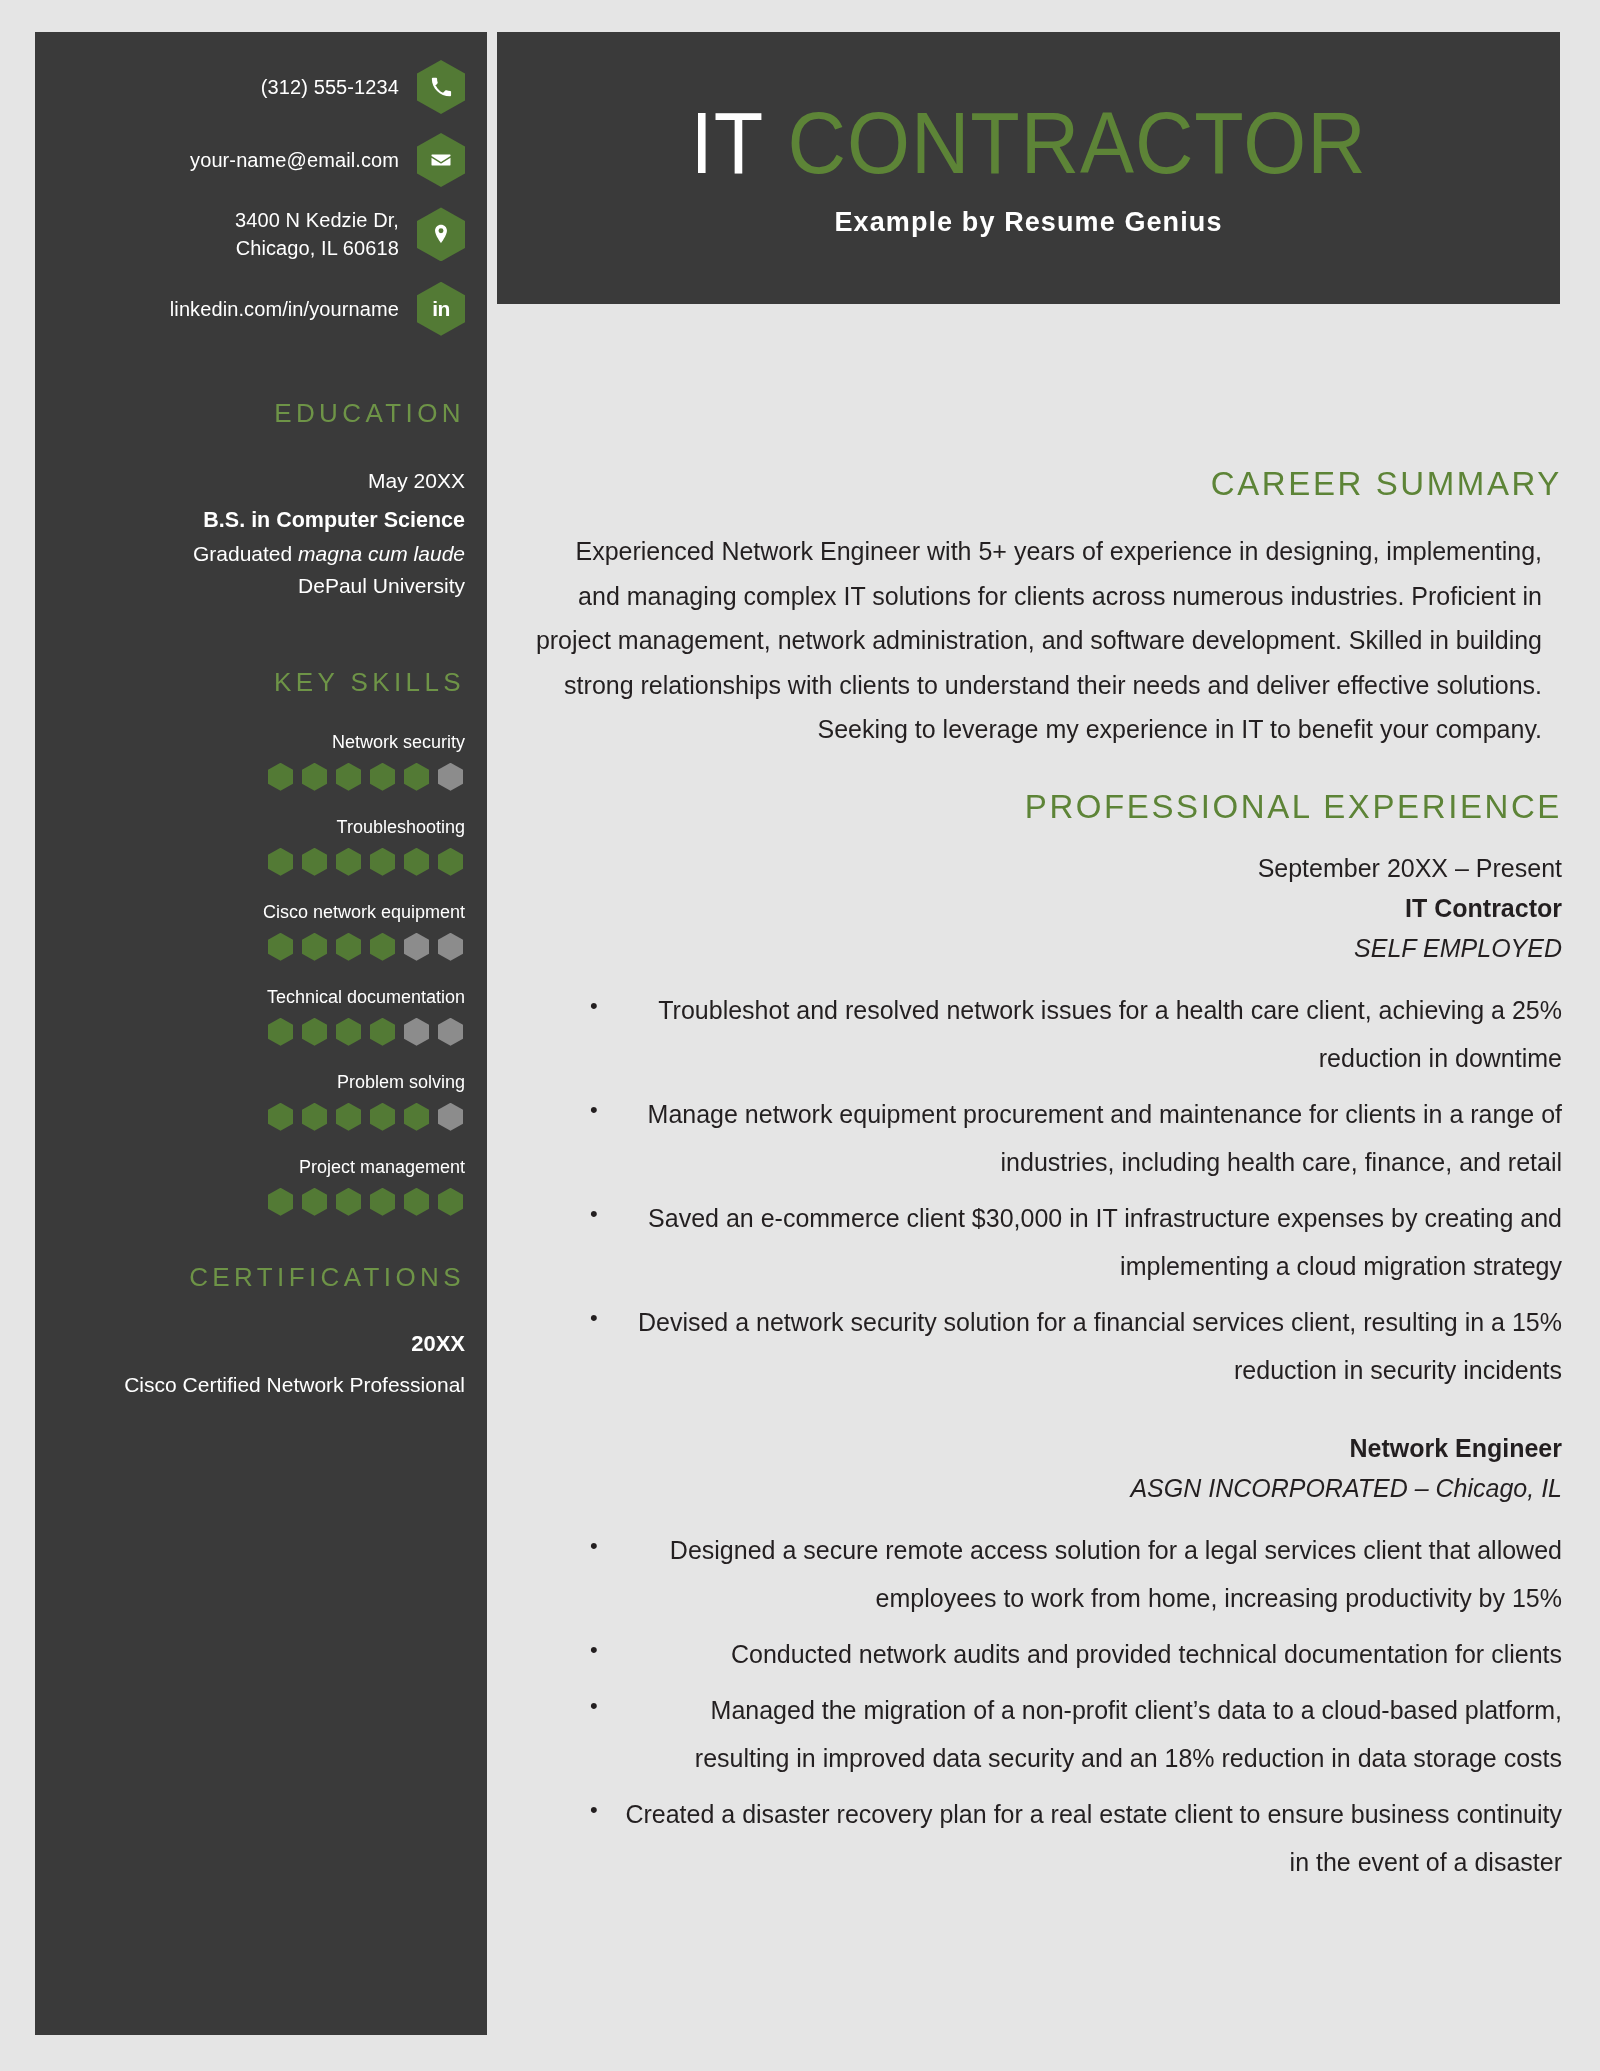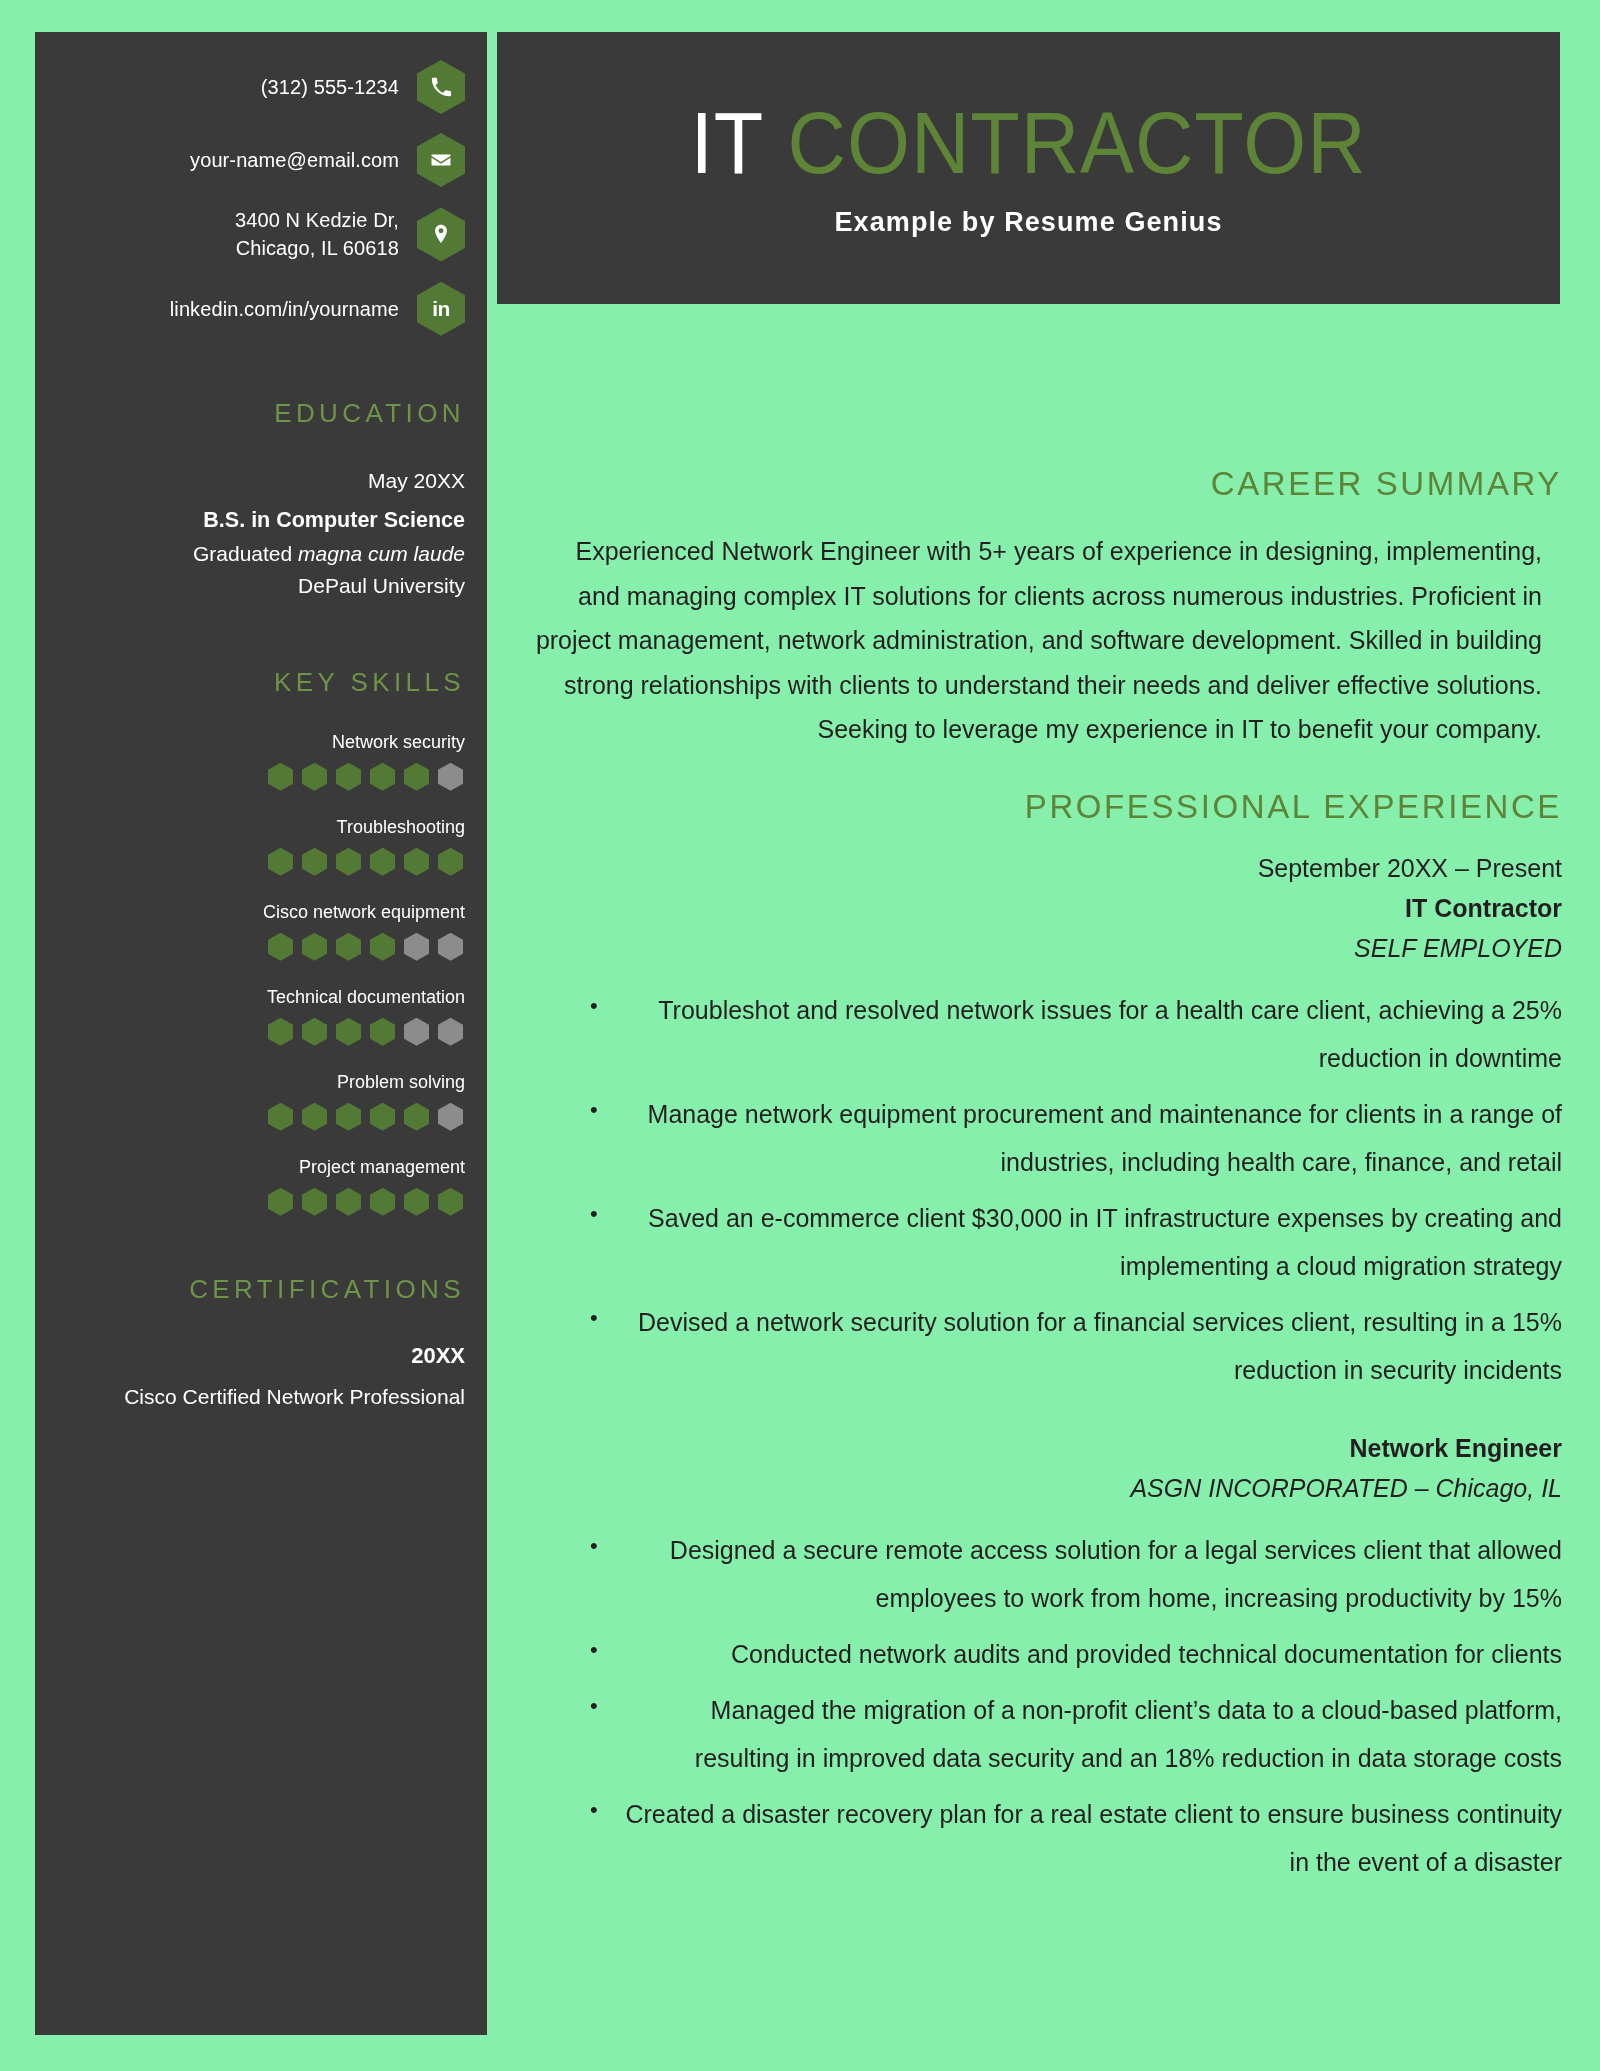--- a/index.html
+++ b/index.html
@@ -13,21 +13,21 @@
     position: relative;
     font-family: "Liberation Sans", sans-serif;
     overflow: hidden;
   }
 
   
   #page {
     position: absolute;
     left: 0; top: 0;
     width: 1600px; height: 2071px;
-    background: #86efac;
+    background: #e5e5e5;
   }
 
   
   #sidebar {
     position: absolute;
     left: 35px;
     top: 32px;
     width: 452px;
     height: 2003px;
     background: #3a3a3a;
@@ -368,21 +368,21 @@
               <span class="dot on"></span>
               <span class="dot on"></span>
               <span class="dot on"></span>
               <span class="dot on"></span>
               <span class="dot on"></span>
             </div>
           </div>
         </div>
     </div>
 
-    <div class="side-section" style="margin-top:58px;">
+    <div class="side-section" style="margin-top:46px;">
       <div class="side-heading">CERTIFICATIONS</div>
       <div style="height:38px;"></div>
       <div class="cert-year">20XX</div>
       <div style="height:16px;"></div>
       <div class="cert-name">Cisco Certified Network Professional</div>
     </div>
 
   </aside>
 
   <header id="headerblock">

